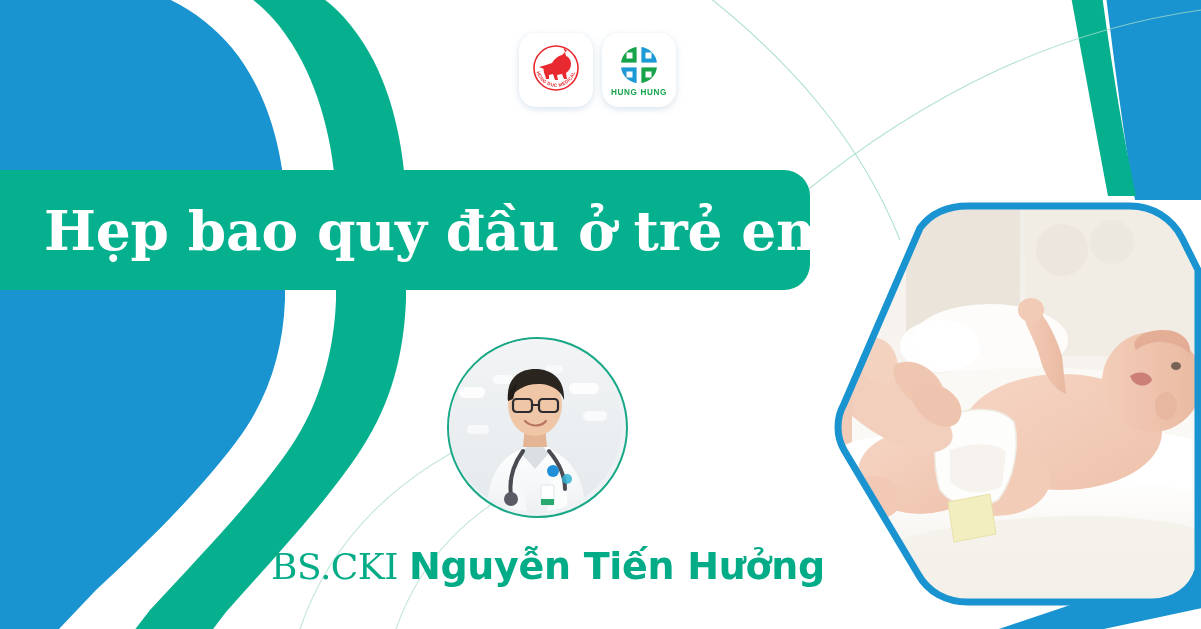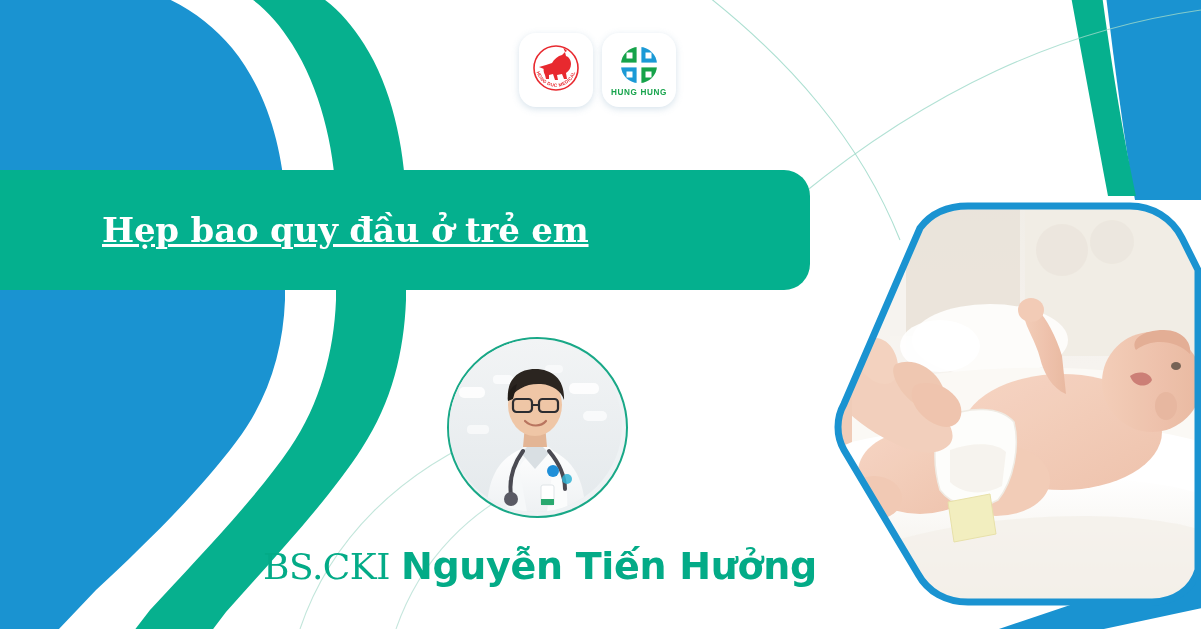--- a/index.html
+++ b/index.html
@@ -71,47 +71,46 @@
     background: #04b08e;
     border-radius: 0 26px 26px 0;
     z-index: 20;
     display: flex;
     align-items: center;
   }
   #title-text {
     color: #ffffff;
     font-family: "DejaVu Serif", "Liberation Serif", serif;
     font-weight: bold;
-    font-size: 34px;
+    font-size: 55px;
     line-height: 1;
     letter-spacing: -0.2px;
-    margin-left: 116px;
+    margin-left: 58px;
     white-space: nowrap;
-    text-decoration: underline;
   }
 
   
   #doctor-portrait {
     position: absolute;
     left: 447px;
     top: 337px;
     width: 177px;
     height: 177px;
     border-radius: 50%;
     border: 2px solid #19a887;
     background: #eef2f4;
     overflow: hidden;
     z-index: 25;
   }
   #doctor-portrait svg { display: block; }
 
   
   #doctor-name {
     position: absolute;
-    left: 0;
+    left: 8px;
     top: 547px;
     width: 1080px;
     text-align: center;
     z-index: 25;
     white-space: nowrap;
     color: #03ab87;
     line-height: 1;
   }
   #doctor-name .deg {
     font-family: "DejaVu Serif", "Liberation Serif", serif;

